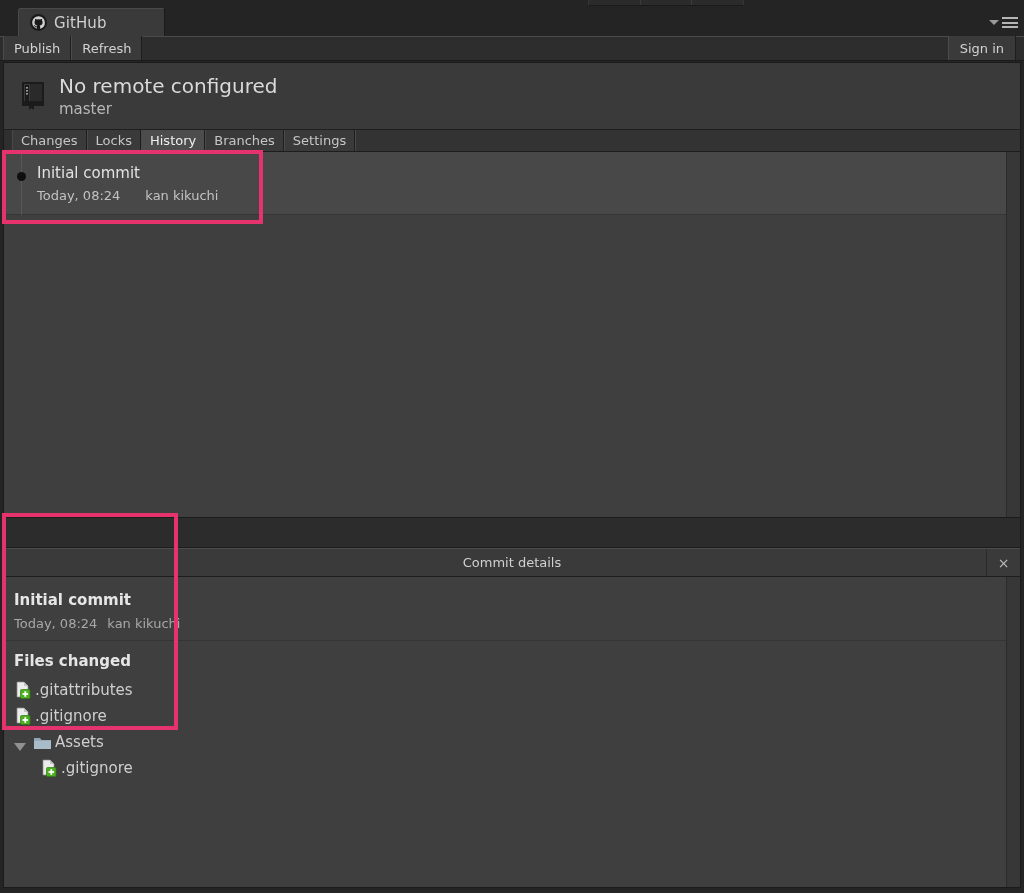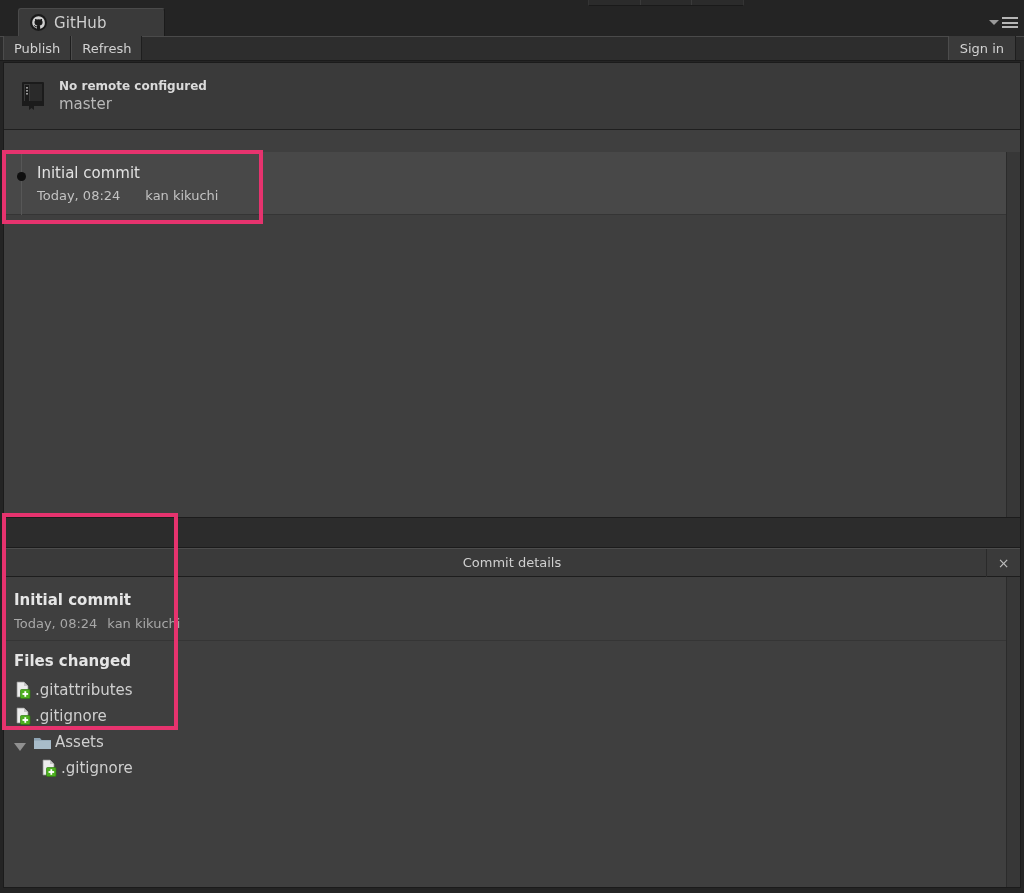--- a/index.html
+++ b/index.html
@@ -93,21 +93,21 @@
 
   
   .repo-header {
     position: absolute; left: 0; top: 0; width: 1016px; height: 67px;
     background: #3a3a3a;
     border-bottom: 1px solid #1f1f1f;
     display: flex; align-items: center; padding-left: 16px; gap: 13px;
   }
   .repo-ico { width: 26px; height: 30px; flex: 0 0 auto; }
   .repo-text { display: flex; flex-direction: column; gap: 2px; }
-  .repo-title { color: #dadada; font-size: 12px; font-weight: bold; text-align: center; }
+  .repo-title { color: #dadada; font-size: 20px; font-weight: normal; text-align: center; }
   .repo-branch { color: #b8b8b8; font-size: 15px; }
 
   
   .tabstrip {
     position: absolute; left: 0; top: 67px; width: 1016px; height: 22px;
     background: #2f2f2f;
     border-bottom: 1px solid #1d1d1d;
     display: flex; align-items: stretch;
     padding-left: 8px;
   }
@@ -271,20 +271,28 @@
         <rect x="10" y="3" width="12" height="20" fill="#2a2a2a"></rect>
         <rect x="2" y="20" width="22" height="5" fill="#1b1b1b"></rect>
         <polygon points="9,25 9,29 11.5,27 14,29 14,25" fill="#1b1b1b"></polygon>
       </svg>
       <div class="repo-text">
         <div class="repo-title">No remote configured</div>
         <div class="repo-branch">master</div>
       </div>
     </div>
 
+    <div class="tabstrip">
+      <div class="tab">Changes</div>
+      <div class="tab">Locks</div>
+      <div class="tab active">History</div>
+      <div class="tab">Branches</div>
+      <div class="tab">Settings</div>
+      <div class="tab-fill"></div>
+    </div>
 
     <div class="history">
       <div class="commit-row">
         <div class="graph-line"></div>
         <div class="graph-dot"></div>
         <div class="commit-summary">Initial commit</div>
         <div class="commit-meta">
           <span>Today, 08:24</span>
           <span>kan kikuchi</span>
         </div>

